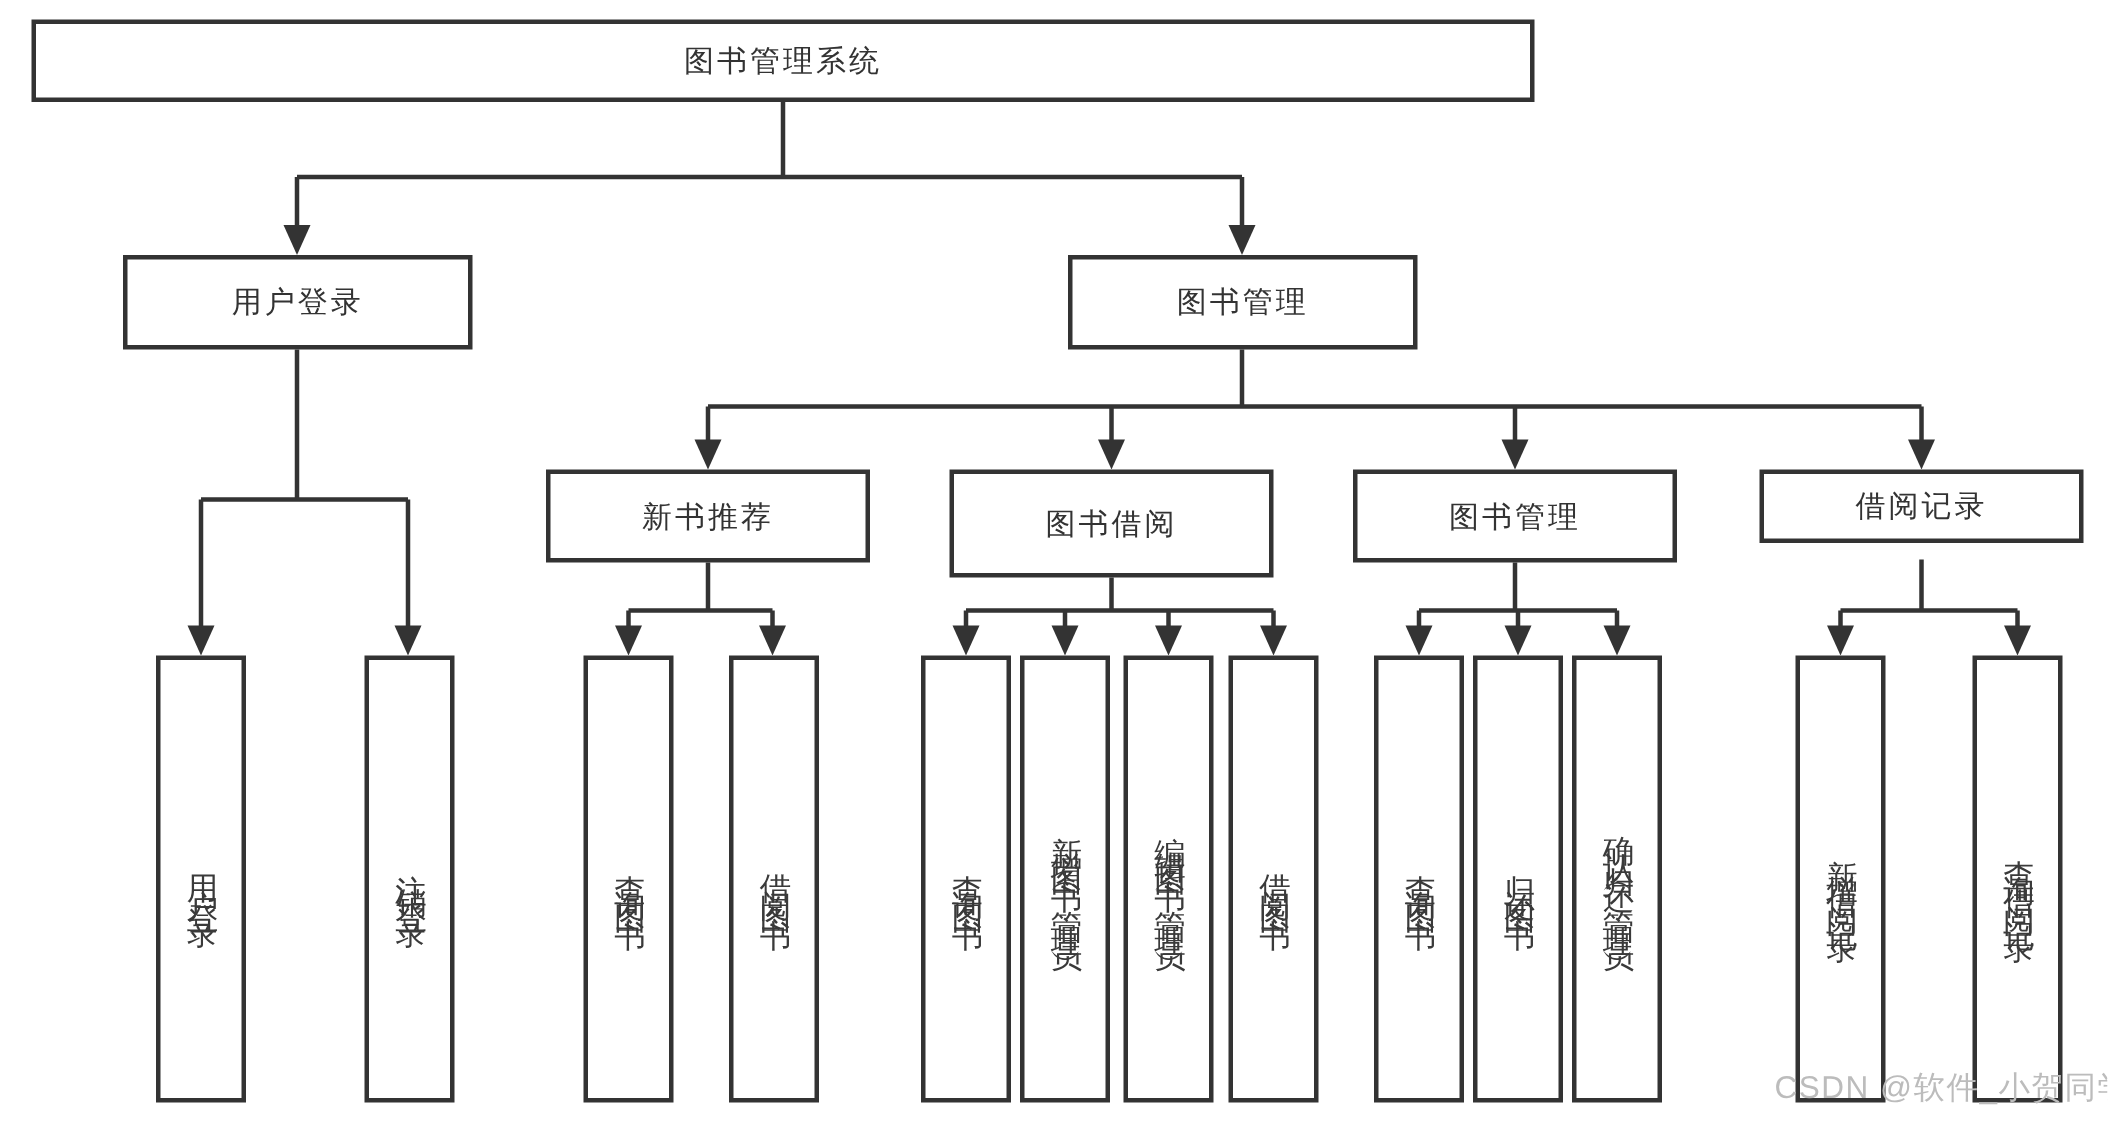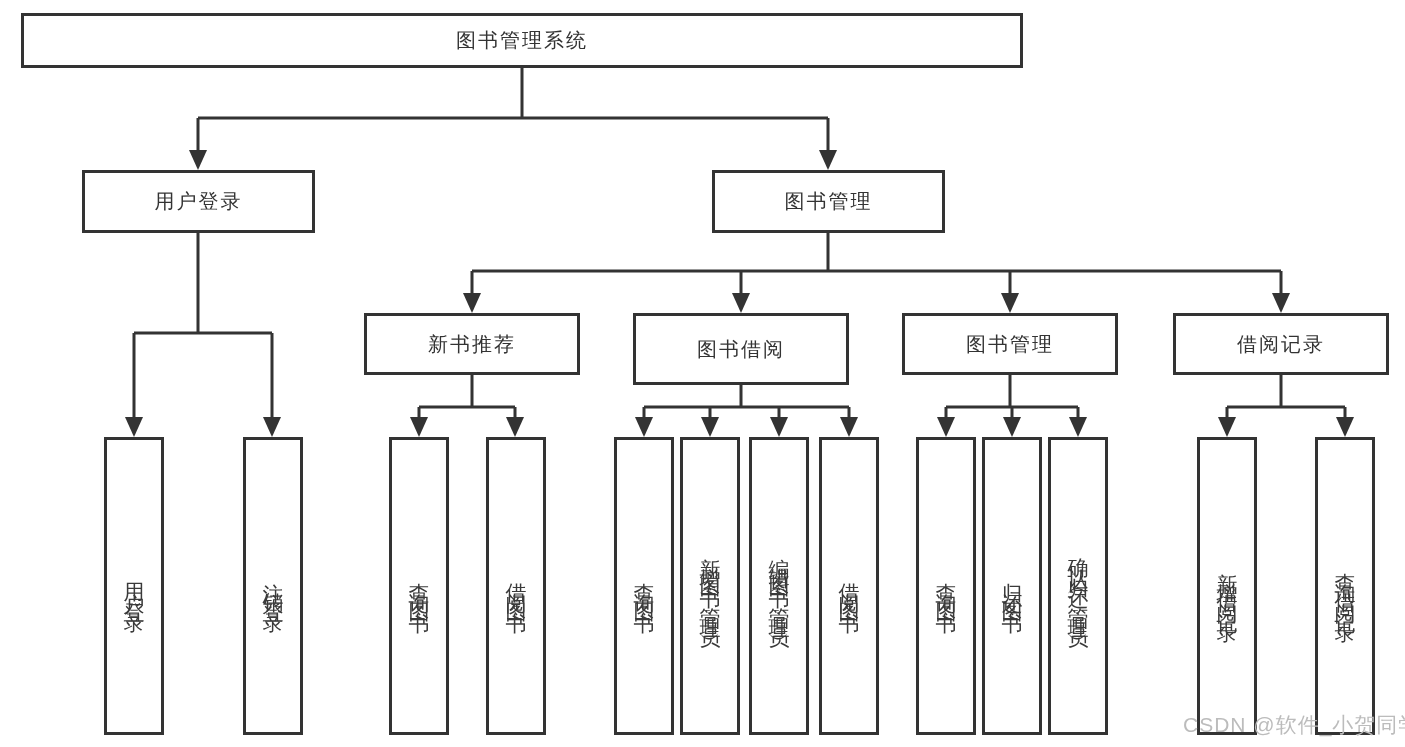--- a/index.html
+++ b/index.html
@@ -102,21 +102,21 @@
   </svg>
 
   <div class="hbox" style="left:21px; top:13px; width:1002px; height:55px;">图书管理系统</div>
 
   <div class="hbox" style="left:82px; top:170px; width:233px; height:63px;">用户登录</div>
   <div class="hbox" style="left:712px; top:170px; width:233px; height:63px;">图书管理</div>
 
   <div class="hbox" style="left:364px; top:313px; width:216px; height:62px;">新书推荐</div>
   <div class="hbox" style="left:633px; top:313px; width:216px; height:72px;">图书借阅</div>
   <div class="hbox" style="left:902px; top:313px; width:216px; height:62px;">图书管理</div>
-  <div class="hbox" style="left:1173px; top:313px; width:216px; height:62px;">借阅记录</div>
+  <div class="hbox" style="left:1173px; top:313px; width:216px; height:49px;">借阅记录</div>
 
   <div class="vbox" style="left:104px; top:437px; width:60px; height:298px;">用户登录</div>
   <div class="vbox" style="left:243px; top:437px; width:60px; height:298px;">注销登录</div>
 
   <div class="vbox" style="left:389px; top:437px; width:60px; height:298px;">查询图书</div>
   <div class="vbox" style="left:486px; top:437px; width:60px; height:298px;">借阅图书</div>
 
   <div class="vbox" style="left:614px; top:437px; width:60px; height:298px;">查询图书</div>
   <div class="vbox" style="left:680px; top:437px; width:60px; height:298px;">新增图书（管理员）</div>
   <div class="vbox" style="left:749px; top:437px; width:60px; height:298px;">编辑图书（管理员）</div>

